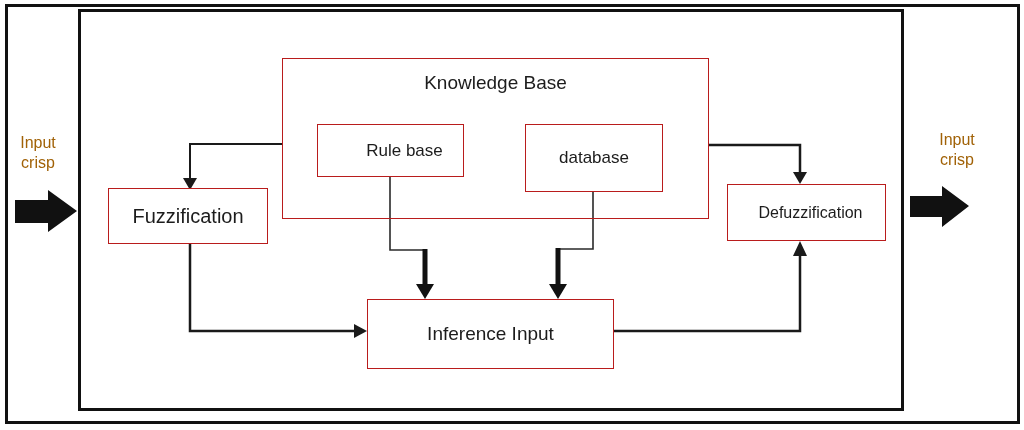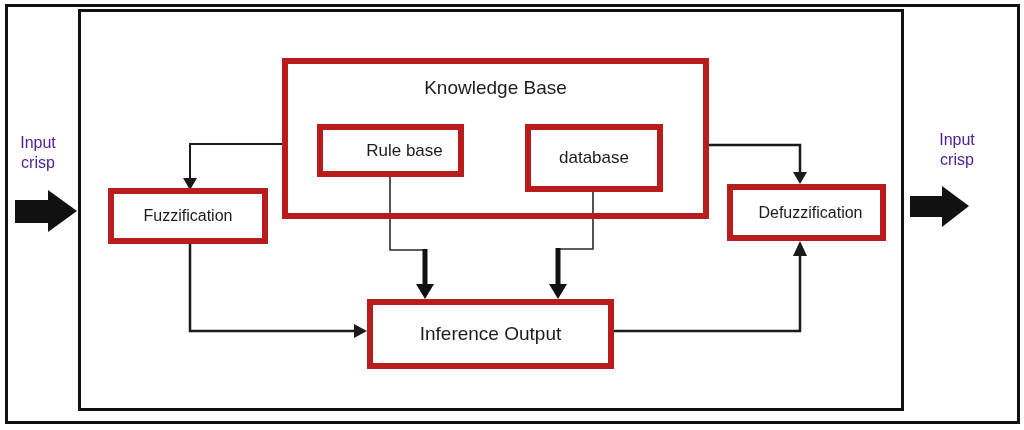--- a/index.html
+++ b/index.html
@@ -25,46 +25,46 @@
     left: 5px; top: 4px; width: 1015px; height: 420px;
     border: 3px solid #111111;
   }
   .inner-frame {
     left: 78px; top: 9px; width: 826px; height: 402px;
     border: 3px solid #111111;
   }
   .block {
     position: absolute;
     box-sizing: border-box;
-    border: 6px solid #b91c1c;
+    border: 1px solid #b91c1c;
     background: #ffffff;
     display: flex;
     align-items: center;
     justify-content: center;
     text-align: center;
     color: #1c1c1c;
   }
   .kb-box {
     left: 282px; top: 58px; width: 427px; height: 161px;
     align-items: flex-start;
     font-size: 19px;
     padding-top: 13px;
     background: transparent;
   }
   .rule-base-box   { left: 317px; top: 124px; width: 147px; height: 53px; font-size: 17px; padding-left: 28px; }
   .database-box    { left: 525px; top: 124px; width: 138px; height: 68px; font-size: 17px; }
-  .fuzzification-box   { left: 108px; top: 188px; width: 160px; height: 56px; font-size: 16px; }
+  .fuzzification-box   { left: 108px; top: 188px; width: 160px; height: 56px; font-size: 20px; }
   .defuzzification-box { left: 727px; top: 184px; width: 159px; height: 57px; font-size: 16px; padding-left: 8px; }
   .inference-box   { left: 367px; top: 299px; width: 247px; height: 70px; font-size: 19px; }
   .io-label {
     position: absolute;
     font-size: 16px;
     line-height: 20px;
     text-align: center;
-    color: #4c1d95;
+    color: #a16207;
   }
   .input-label  { left: 6px;  top: 133px; width: 64px; }
   .output-label { left: 916px; top: 130px; width: 82px; }
   .wires {
     position: absolute;
     left: 0; top: 0; width: 1024px; height: 430px;
     pointer-events: none;
   }
 </style>
 </head>
@@ -125,16 +125,16 @@
 
   <div class="block fuzzification-box">
     <span>Fuzzification</span>
   </div>
 
   <div class="block defuzzification-box">
     <span>Defuzzification</span>
   </div>
 
   <div class="block inference-box">
-    <span>Inference Output</span>
+    <span>Inference Input</span>
   </div>
 
 </div>
 
 </body></html>

